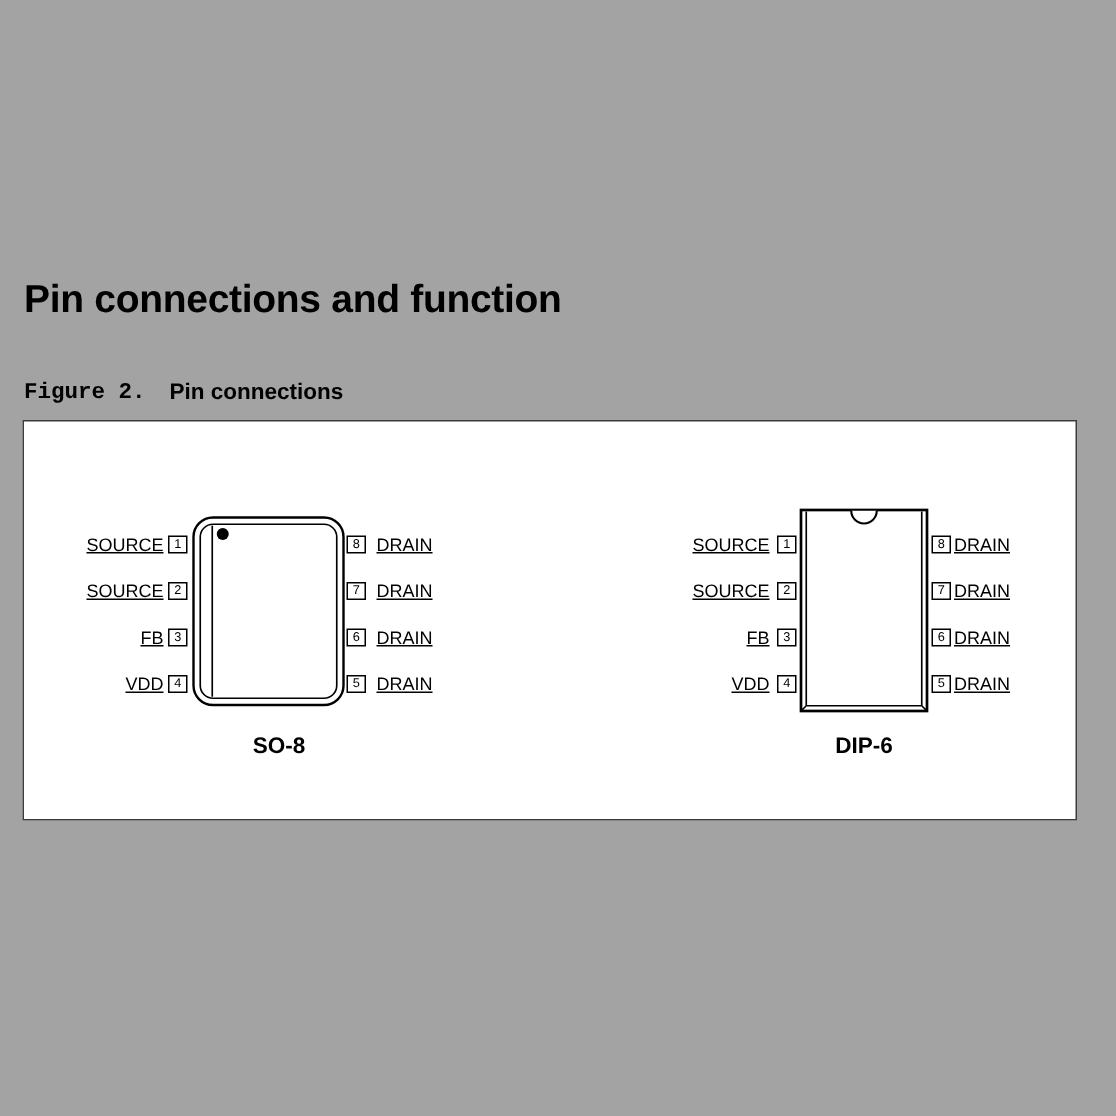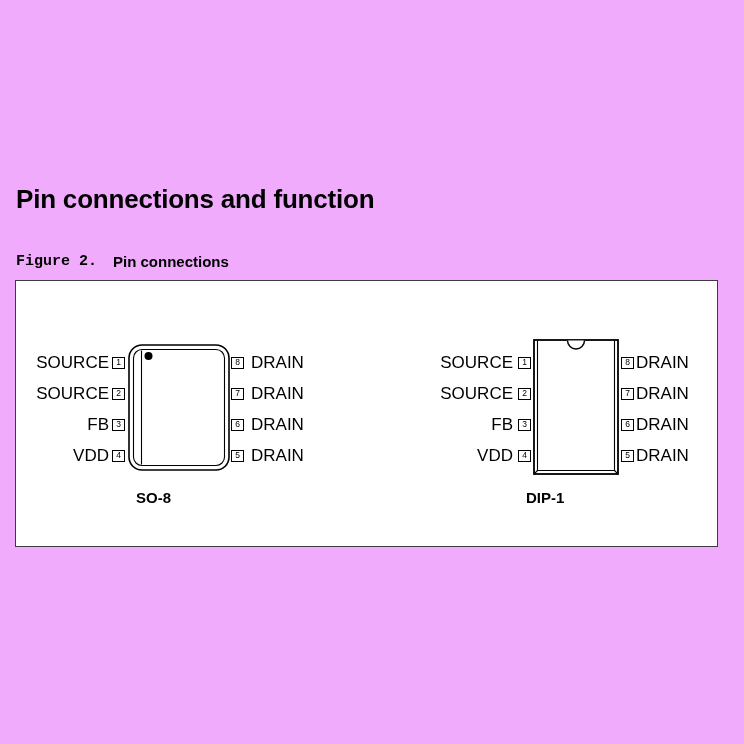--- a/index.html
+++ b/index.html
@@ -1,20 +1,20 @@
 <!DOCTYPE html>
 <html><head>
 <meta charset="utf-8">
 <style>
   html, body { margin: 0; padding: 0; background: #ffffff; }
   .page {
     position: relative;
     width: 744px;
     height: 744px;
-    background: #f0abfc;
+    background: #a3a3a3;
     font-family: "Liberation Sans", sans-serif;
     color: #000000;
     overflow: hidden;
   }
   .doc-title {
     position: absolute;
     left: 16px;
     top: 184px;
     margin: 0;
     font-size: 26px;
@@ -46,42 +46,44 @@
   }
   .diagram-svg {
     position: absolute;
     left: 0; top: 0;
     width: 701px; height: 265px;
   }
   .pin-label {
     position: absolute;
     height: 14px;
     line-height: 14px;
-    font-size: 17px;
+    font-size: 12px;
     color: #000000;
     white-space: nowrap;
+    text-decoration: underline;
   }
   .pin-label.align-right { text-align: right; }
   .pin-box {
     position: absolute;
     width: 13px;
     height: 12px;
     border: 1.2px solid #000000;
     box-sizing: border-box;
     background: #ffffff;
     font-size: 8.5px;
     line-height: 9px;
     display: flex;
     align-items: center;
     justify-content: center;
   }
   .pkg-name {
     position: absolute;
     top: 208px;
     width: 100px;
+    text-align: center;
     font-size: 15px;
     font-weight: bold;
     white-space: nowrap;
   }
 </style>
 </head>
 <body>
 
 <div class="page">
 
@@ -145,16 +147,16 @@
     <div class="pin-box" style="left:605px; top:75.5px;">8</div>
     <div class="pin-box" style="left:605px; top:106.5px;">7</div>
     <div class="pin-box" style="left:605px; top:137.5px;">6</div>
     <div class="pin-box" style="left:605px; top:168.5px;">5</div>
 
     <div class="pin-label" style="left:620px; top:74.5px;">DRAIN</div>
     <div class="pin-label" style="left:620px; top:105.5px;">DRAIN</div>
     <div class="pin-label" style="left:620px; top:136.5px;">DRAIN</div>
     <div class="pin-label" style="left:620px; top:167.5px;">DRAIN</div>
 
-    <div class="pkg-name" style="left:510px;">DIP-1</div>
+    <div class="pkg-name" style="left:510px;">DIP-6</div>
 
   </div>
 </div>
 
 </body></html>

